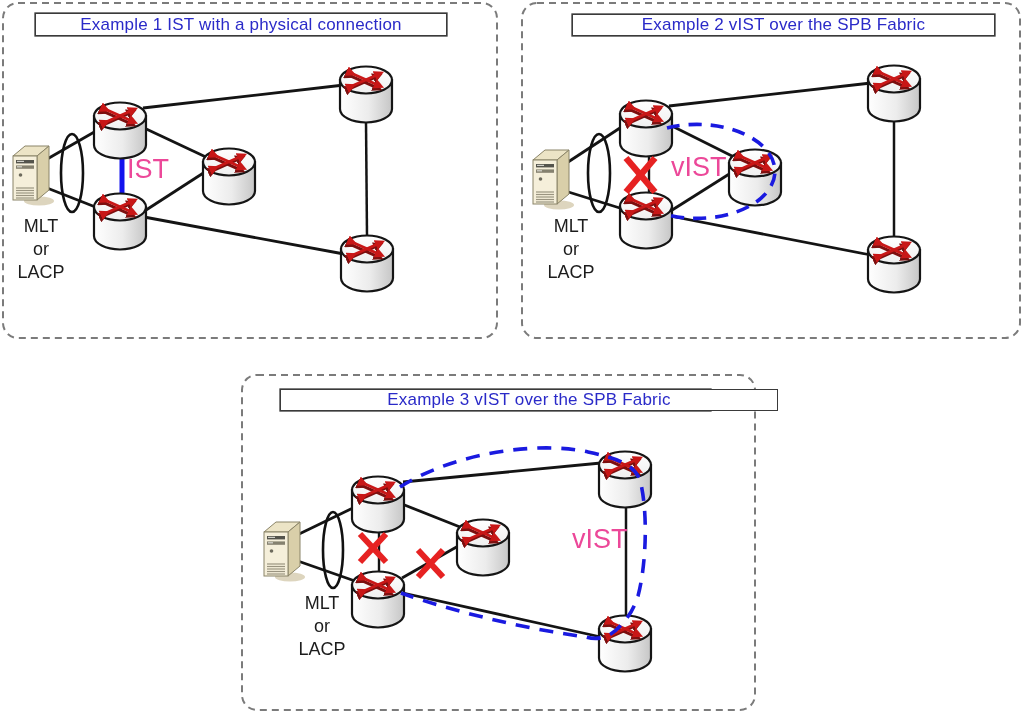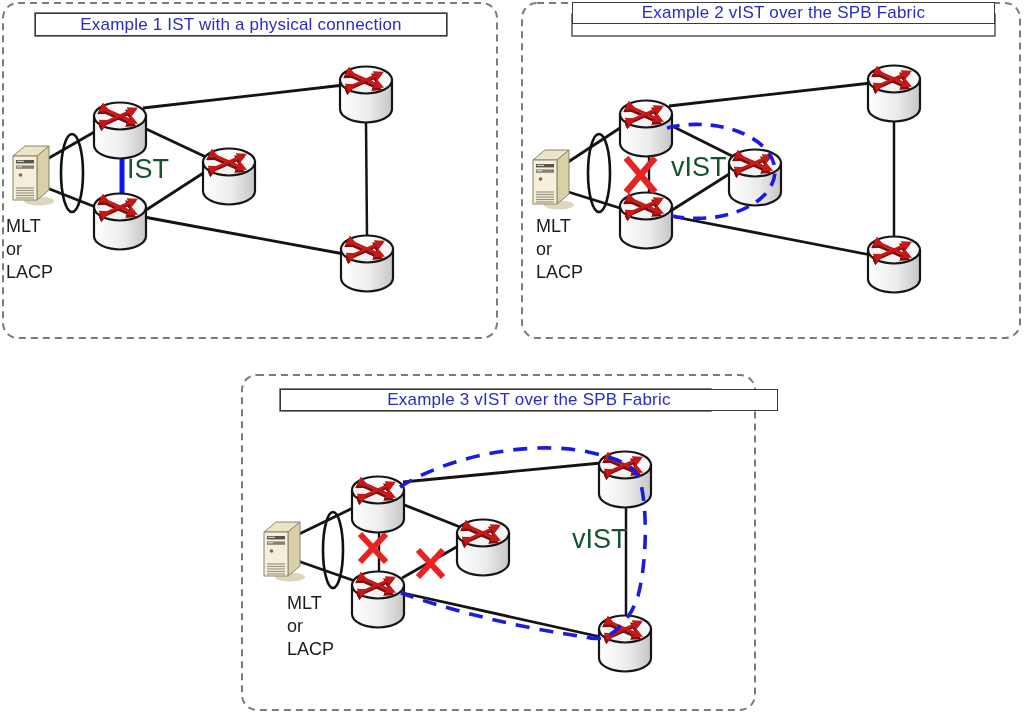--- a/index.html
+++ b/index.html
@@ -2,23 +2,23 @@
 <html><head>
 <meta charset="utf-8">
 <style>
   html,body{margin:0;padding:0;background:#ffffff;}
   .canvas{position:relative;width:1024px;height:715px;background:#fff;overflow:hidden;
           font-family:"Liberation Sans", sans-serif;}
   .canvas svg{position:absolute;left:0;top:0;}
   .title-box{position:absolute;display:flex;align-items:center;justify-content:center;
              background:#ffffff;border:1.4px solid #3a3a3a;box-sizing:border-box;
              font-size:17px;color:#2a2ac8;letter-spacing:.2px;white-space:nowrap;}
-  .ist-label{position:absolute;color:#14532d;font-size:27px;line-height:1;}
+  .ist-label{position:absolute;color:#ec4899;font-size:27px;line-height:1;}
   .mlt-label{position:absolute;color:#1c1c1c;font-size:18px;line-height:23px;
-             text-align:left;width:70px;}
+             text-align:center;width:70px;}
 </style>
 </head>
 <body>
 
 <div class="canvas">
 
 <svg width="1024" height="715" viewBox="0 0 1024 715">
   <defs>
     <linearGradient id="gBody" x1="0" y1="0" x2="1" y2="0">
       <stop offset="0" stop-color="#ffffff"></stop>
@@ -146,21 +146,21 @@
       <line x1="386" y1="534" x2="360" y2="562"></line>
     </g>
     <g stroke="#e62222" stroke-width="6">
       <line x1="418" y1="550" x2="443" y2="577"></line>
       <line x1="443" y1="550" x2="418" y2="577"></line>
     </g>
   </g>
 </svg>
 
 <div class="title-box" style="left:35px;top:13px;width:412px;height:23px;">Example 1 IST with a physical connection</div>
-<div class="title-box" style="left:572px;top:2px;width:423px;height:22px;">Example 2 vIST over the SPB Fabric</div>
+<div class="title-box" style="left:572px;top:14px;width:423px;height:22px;">Example 2 vIST over the SPB Fabric</div>
 <div class="title-box" style="left:280px;top:389px;width:498px;height:22px;">Example 3 vIST over the SPB Fabric</div>
 
 <div class="ist-label" style="left:127px;top:156px;">IST</div>
 <div class="ist-label" style="left:671px;top:154px;">vIST</div>
 <div class="ist-label" style="left:572px;top:526px;">vIST</div>
 
 <div class="mlt-label" style="left:6px;top:215px;">
   <div>MLT</div>
   <div>or</div>
   <div>LACP</div>

